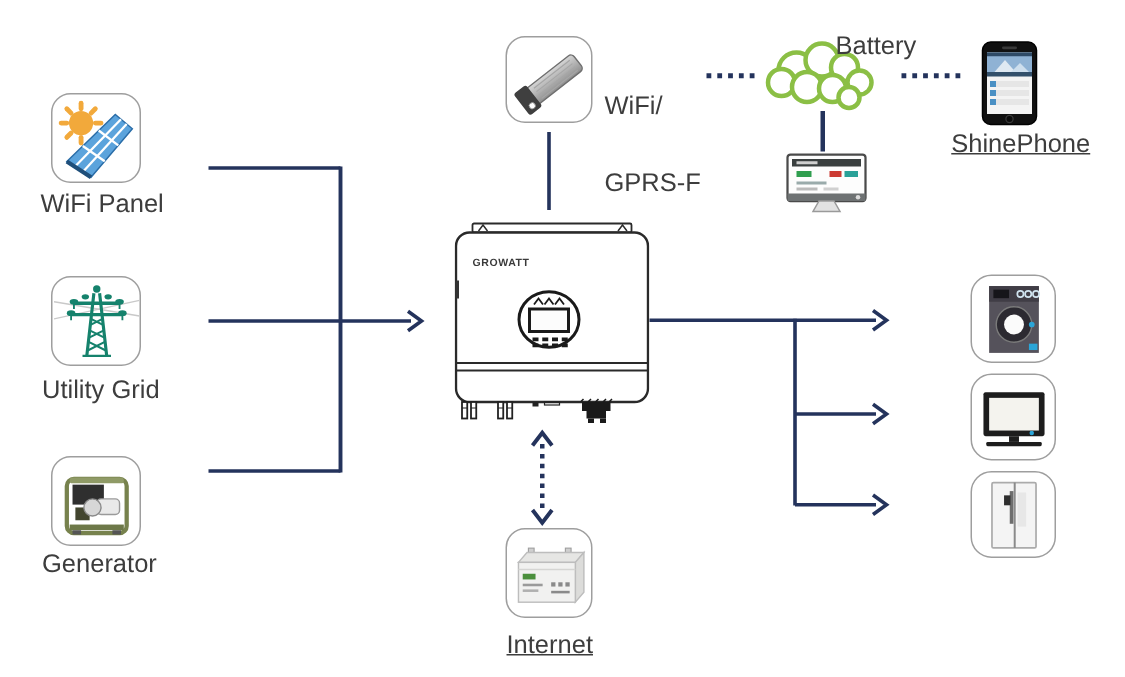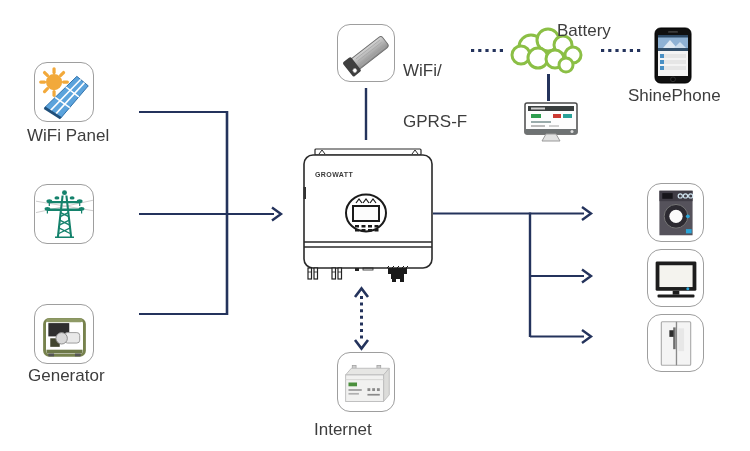--- a/index.html
+++ b/index.html
@@ -7,21 +7,21 @@
     position:relative;width:750px;height:451px;background:#ffffff;overflow:hidden;
     font-family:"Liberation Sans","DejaVu Sans",sans-serif;color:#3d3d3d;
   }
   .connectors{position:absolute;left:0;top:0;}
   .node{position:absolute;}
   .icon-box{
     box-sizing:border-box;background:#fff;border:1.6px solid #9e9e9e;border-radius:13px;
     display:flex;align-items:center;justify-content:center;overflow:hidden;
   }
   .label{position:absolute;font-size:17px;line-height:21px;color:#3d3d3d;white-space:nowrap;}
-  .label.center{}
+  .label.center{text-align:center;text-decoration:underline;}
   .lbl-line{display:block;margin-top:30px;}
   svg{display:block;}
 </style>
 </head>
 <body>
 
 <div id="canvas">
 
   <svg class="connectors" width="750" height="451" viewBox="0 0 750 451">
     <g stroke="#24335c" fill="none" stroke-linecap="butt" stroke-linejoin="miter">
@@ -113,20 +113,21 @@
         <ellipse cx="14" cy="16" rx="3" ry="2"></ellipse>
           <ellipse cx="46" cy="16" rx="3" ry="2"></ellipse>
         <ellipse cx="12" cy="24" rx="3" ry="2"></ellipse>
           <ellipse cx="48" cy="24" rx="3" ry="2"></ellipse>
         <ellipse cx="22" cy="12.5" rx="2.6" ry="1.8"></ellipse>
           <ellipse cx="38" cy="12.5" rx="2.6" ry="1.8"></ellipse>
       </g>
       <line x1="20" y1="54" x2="40" y2="54" stroke="#15826c" stroke-width="1.6"></line>
     </svg>
   </div>
+  <div class="label" style="left:28px;top:249px">Utility Grid</div>
 
   <div class="node icon-box" style="left:34px;top:304px;width:60px;height:60px">
     <svg width="57" height="57" viewBox="0 0 60 60">
       <rect x="9" y="14" width="42" height="38" rx="5" fill="none" stroke="#77824d" stroke-width="3"></rect>
       <rect x="11" y="13" width="38" height="4" rx="2" fill="#8f9a66"></rect>
       <rect x="13" y="18" width="22" height="14" fill="#2f2f2f"></rect>
       <rect x="15" y="34" width="10" height="9" fill="#42452f"></rect>
       <rect x="30" y="28" width="16" height="11" rx="3" fill="#e9e9e9" stroke="#9a9a9a" stroke-width="1"></rect>
       <circle cx="27" cy="34" r="6" fill="#d7d7d7" stroke="#8a8a8a" stroke-width="1"></circle>
       <rect x="11" y="46" width="38" height="4" fill="#6d7848"></rect>

